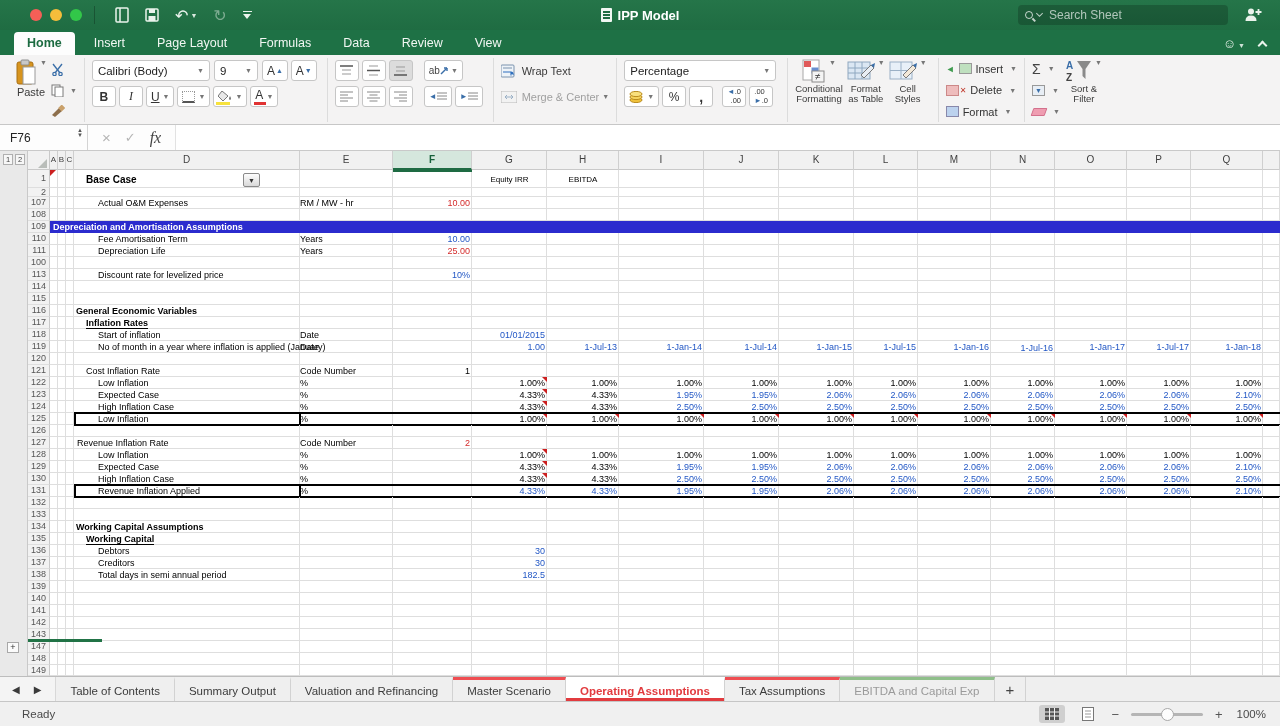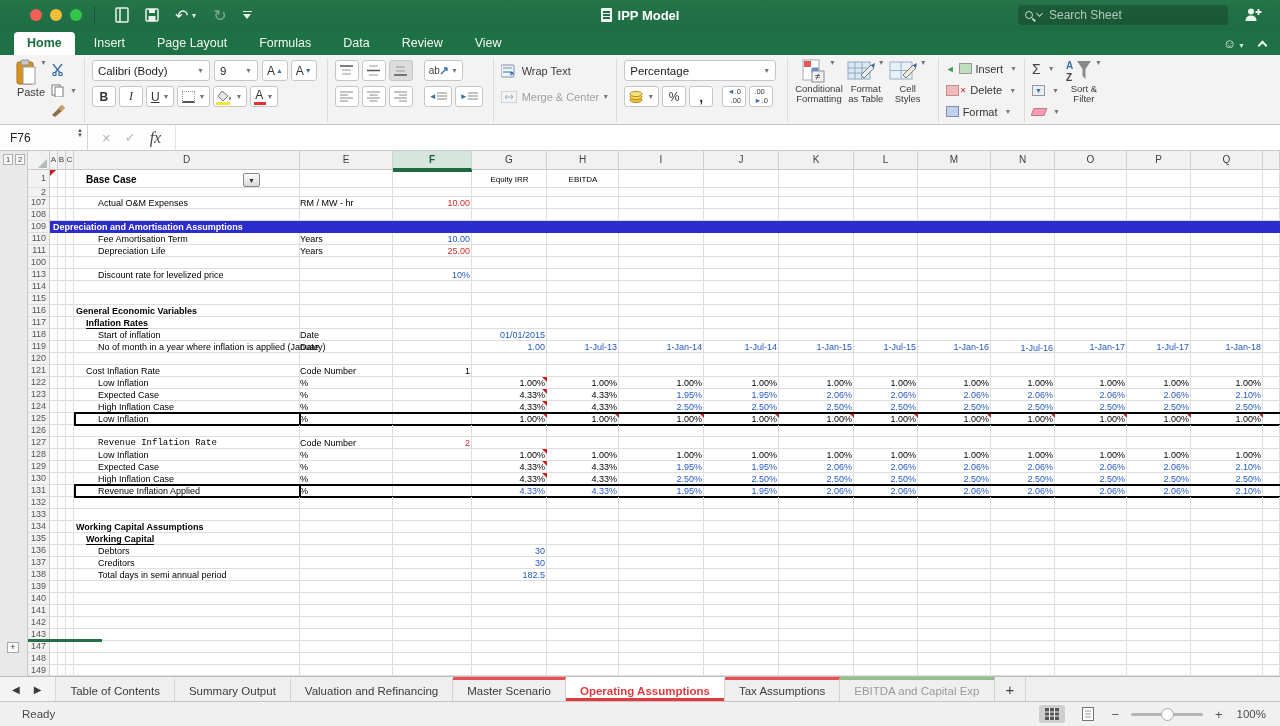--- a/index.html
+++ b/index.html
@@ -1289,21 +1289,21 @@
           <div class="gcell" style="left: 619px; width: 85px;"></div>
           <div class="gcell" style="left: 704px; width: 75px;"></div>
           <div class="gcell" style="left: 779px; width: 75px;"></div>
           <div class="gcell" style="left: 854px; width: 64px;"></div>
           <div class="gcell" style="left: 918px; width: 73px;"></div>
           <div class="gcell" style="left: 991px; width: 64px;"></div>
           <div class="gcell" style="left: 1055px; width: 72px;"></div>
           <div class="gcell" style="left: 1127px; width: 64px;"></div>
           <div class="gcell" style="left: 1191px; width: 72px;"></div>
           <div class="gcell" style="left: 1263px; width: 17px;"></div>
-          <div class="gtext" style="left: 86px; width: 226px; padding-left: 12px; font-family: Liberation Mono, monospace;">
+          <div class="gtext" style="left: 65px; width: 226px; padding-left: 12px;">
             <span>Revenue Inflation Rate</span>
           </div>
           <div class="gtext" style="left: 300px; width: 93px;">
             <span>Code Number</span>
           </div>
           <div class="gtext ar c-red" style="left: 393px; width: 79px;">
             <span>2</span>
           </div>
         </div>
         <div class="grow" style="height: 12px;">

